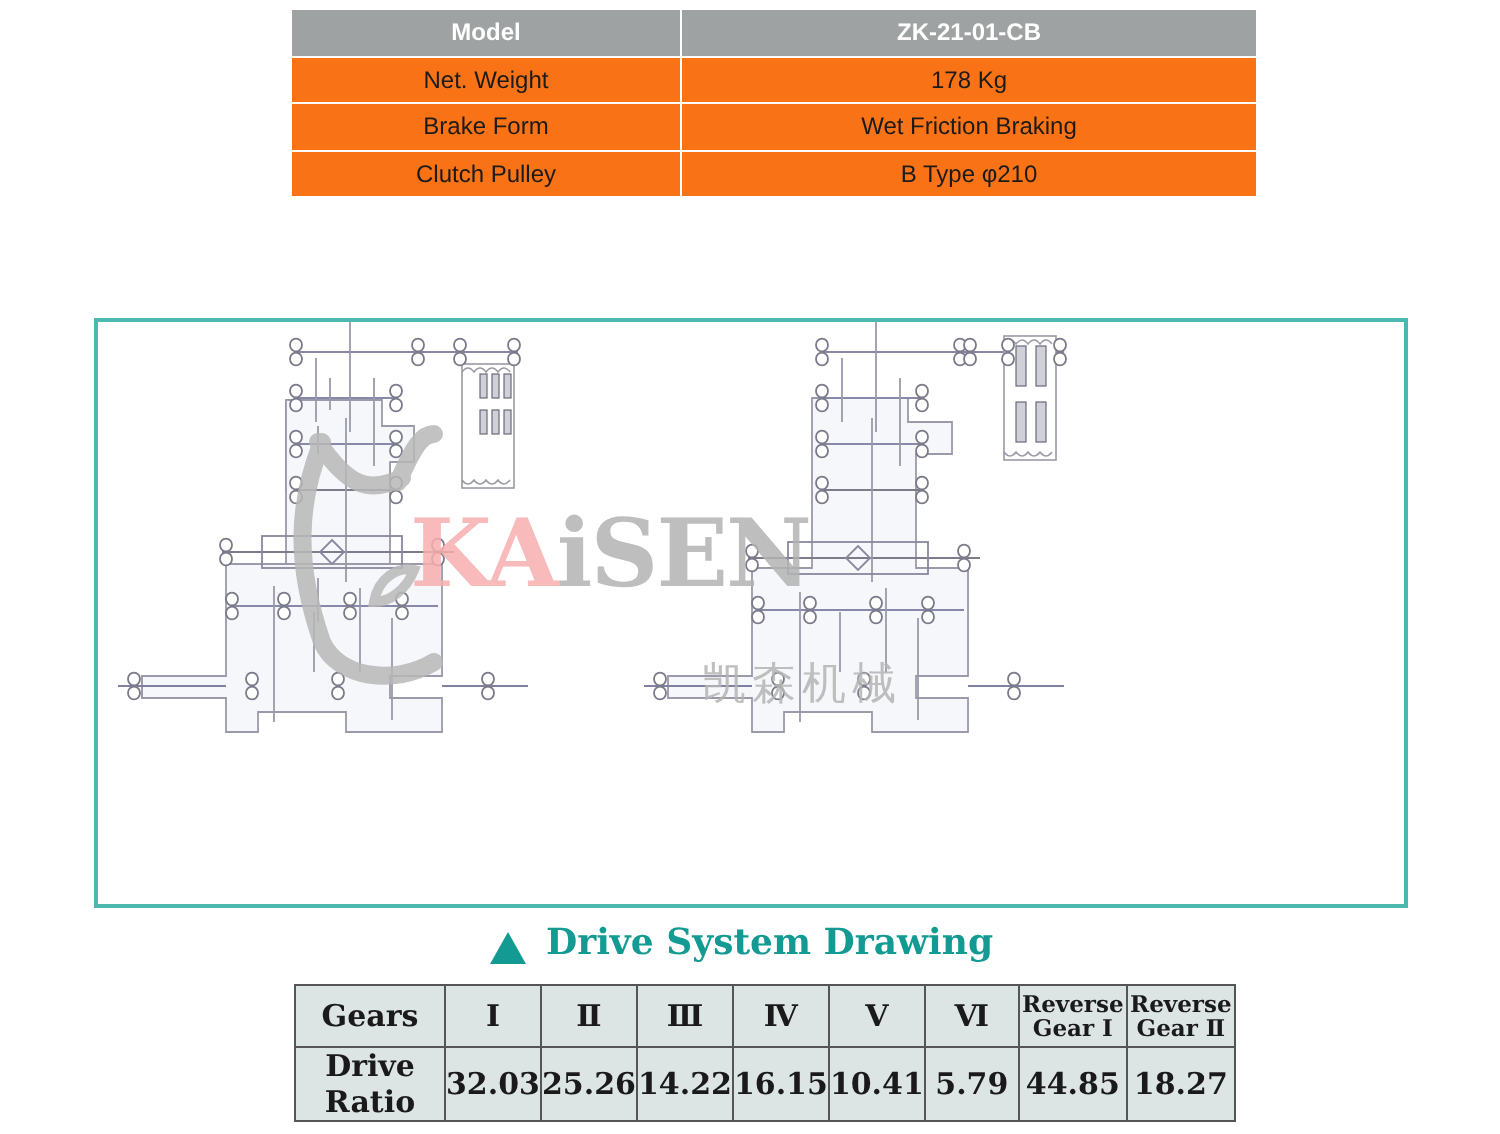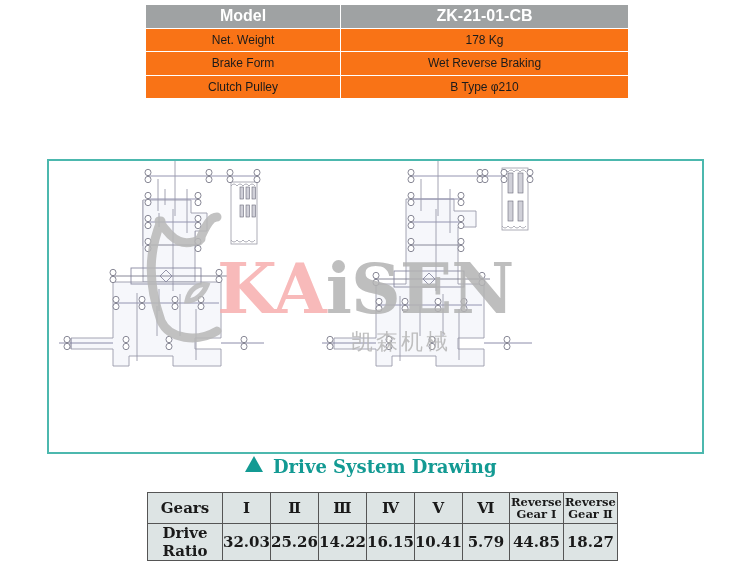--- a/index.html
+++ b/index.html
@@ -2,28 +2,28 @@
 <html><head>
 <meta charset="utf-8">
 <style>
   html, body { margin:0; padding:0; background:#ffffff; }
   body { width:750px; height:567px; position:relative; overflow:hidden; font-family:"Liberation Sans", sans-serif; }
 
   
   .spec { position:absolute; left:146px; top:5px; width:482px; border-collapse:collapse; }
   .spec td { height:22.5px; padding:0; text-align:center; font-size:12px; color:#1b1b1b; background:#f97316; border-bottom:1.5px solid #ffffff; }
   .spec td.c1 { width:194px; border-right:1.5px solid #ffffff; }
-  .spec tr.head td { background:#9fa2a3; color:#ffffff; font-weight:bold; font-size:16px; }
+  .spec tr.head td { background:#9fa2a3; color:#ffffff; font-weight:bold; font-size:12px; }
 
   
   .frame { position:absolute; left:47px; top:159px; width:653px; height:291px; border:2px solid #4cb8ae; background:#ffffff; }
   .frame svg { position:absolute; left:0; top:0; }
 
   
-  .heading { position:absolute; left:245px; top:456px; height:26px; display:flex; align-items:flex-start; }
+  .heading { position:absolute; left:245px; top:456px; height:26px; display:flex; align-items:flex-end; }
   .heading .tri { width:0; height:0; border-left:9px solid transparent; border-right:9px solid transparent; border-bottom:16px solid #139a93; margin-right:10px; }
   .heading .txt { font-family:"DejaVu Serif", serif; font-weight:bold; font-size:18px; color:#139a93; }
 
   
   .ratio { position:absolute; left:147px; top:492px; border-collapse:collapse; font-family:"DejaVu Serif", serif; font-weight:bold; color:#1a1a1a; }
   .ratio td { border:1.5px solid #555; background:#dde4e4; text-align:center; padding:0; font-size:15px; }
   .ratio tr.r1 td { height:30px; }
   .ratio tr.r2 td { height:20px;margin-top:12px; }
   .ratio td.lab { width:74px; }
   .ratio td.g { width:46px; }
@@ -37,21 +37,21 @@
       <tr class="head">
     <td class="c1">Model</td>
     <td>ZK-21-01-CB</td>
   </tr>
   <tr>
     <td class="c1">Net. Weight</td>
     <td>178 Kg</td>
   </tr>
   <tr>
     <td class="c1">Brake Form</td>
-    <td>Wet Reverse Braking</td>
+    <td>Wet Friction Braking</td>
   </tr>
   <tr>
     <td class="c1">Clutch Pulley</td>
     <td>B Type φ210</td>
   </tr>
 </tbody>
   </table>
 
 <div class="frame">
   <svg width="653" height="291" viewBox="0 0 653 291">
@@ -196,21 +196,21 @@
     <g fill="none" stroke="#b8b8b8" stroke-width="9" stroke-linecap="round" opacity="0.85">
       <path d="M112 60 C 100 90, 98 120, 112 160 C 120 178, 148 182, 168 170"></path>
       <path d="M110 60 C 125 82, 135 86, 152 78"></path>
       <path d="M150 80 C 158 62, 162 56, 168 56"></path>
     </g>
     <g fill="none" stroke="#b8b8b8" stroke-width="5" opacity="0.85">
       <path d="M138 140 C 140 128, 150 122, 158 124 C 154 134, 146 140, 138 140 Z"></path>
     </g>
   </svg>
 
-  <div style="position:absolute; left:168px; top:93px; font-family:'DejaVu Serif', serif; font-weight:bold; font-size:69px; letter-spacing:-1px; line-height:1; color:#b3b3b3; opacity:0.85;">
+  <div style="position:absolute; left:156px; top:93px; font-family:'DejaVu Serif', serif; font-weight:bold; font-size:47px; letter-spacing:-1px; line-height:1; color:#b3b3b3; opacity:0.85;">
     <span style="color:#f7aeae;">K</span><span style="color:#f7aeae;">A</span><span>iSEN</span>
   </div>
   <div style="position:absolute; left:302px; top:166px; font-family:'DejaVu Sans', sans-serif; font-size:22px; letter-spacing:3px; color:#b5b5b5; opacity:0.85;">凯森机械</div>
 </div>
 
 <div class="heading">
   <span class="tri"></span>
   <span class="txt">Drive System Drawing</span>
 </div>
 

